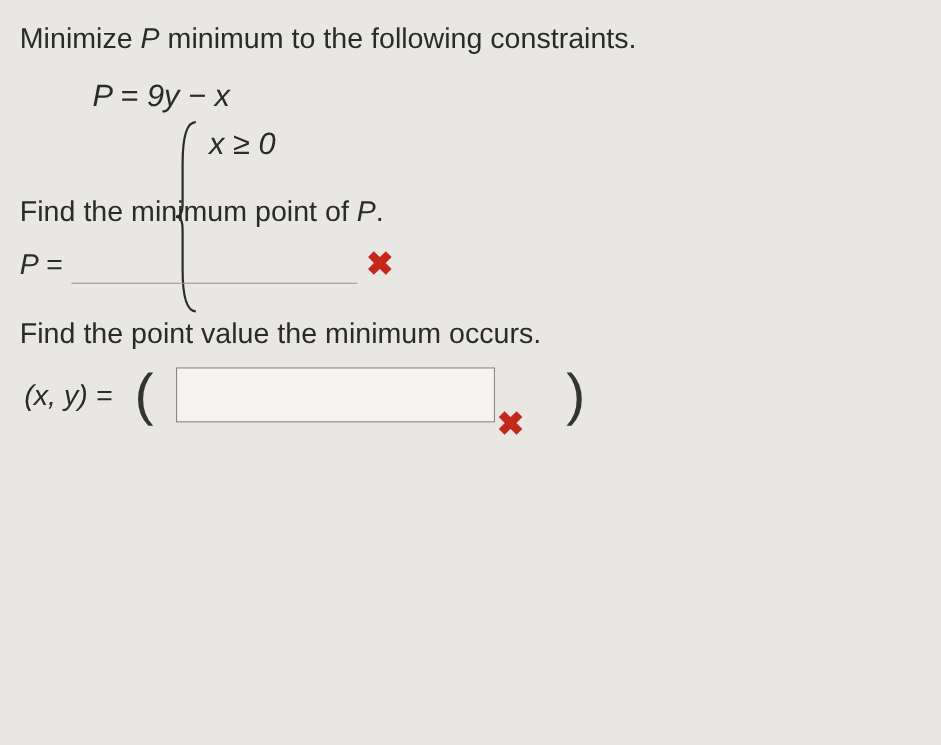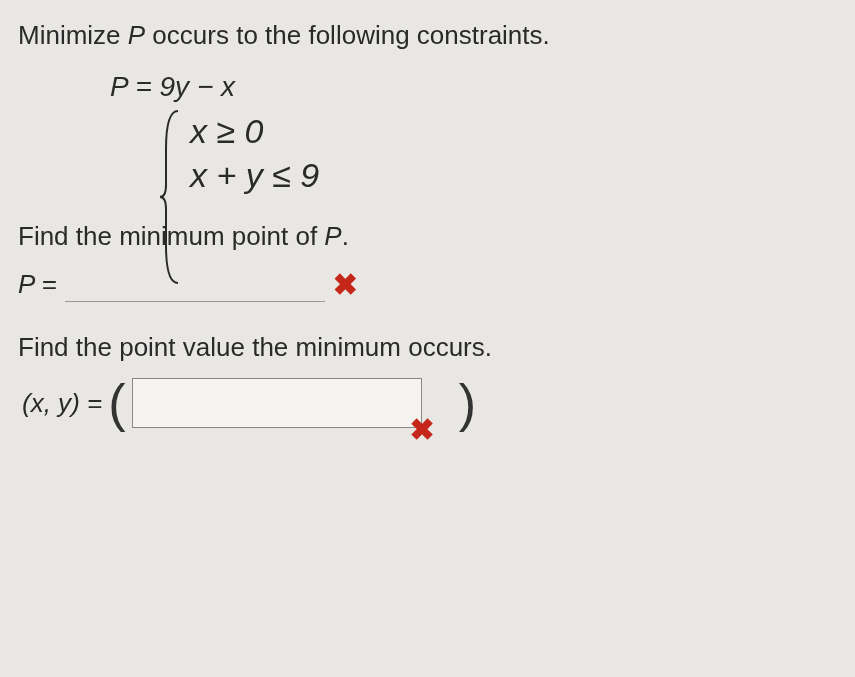--- a/index.html
+++ b/index.html
@@ -11,39 +11,39 @@
       padding: 20px 18px;
       color: #2a2a2a;
       font-size: 24px;
     }
     .question-title {
       margin-bottom: 20px;
       font-size: 26px;
     }
     .italic { font-style: italic; }
     .objective {
-      margin-left: 92px;
+      margin-left: 66px;
       font-size: 28px;
       font-style: italic;
       margin-bottom: 6px;
     }
     .constraints-wrap {
       display: flex;
       align-items: stretch;
       margin-left: 140px;
       margin-bottom: 24px;
     }
     .brace {
       width: 24px;
       position: relative;
     }
     .brace svg { position: absolute; left: 0; top: 0; }
     .constraint-lines {
       font-style: italic;
-      font-size: 34px;
+      font-size: 28px;
       line-height: 44px;
       padding-left: 8px;
     }
     .subprompt { font-size: 26px; margin-bottom: 14px; }
     .answer-row {
       display: flex;
       align-items: center;
       font-size: 26px;
       margin-bottom: 30px;
       gap: 8px;
@@ -69,49 +69,48 @@
       border: 1px solid #888;
       background: #f4f3f0;
       width: 290px;
       height: 50px;
       font-size: 24px;
       padding: 4px 8px;
     }
     .point-row {
       display: flex;
       align-items: center;
-      gap: 6px;
+      gap: 20px;
       font-size: 26px;
       margin-left: 4px;
     }
     .point-row .x-below {
       position: relative;
       top: 26px;
       left: -18px;
     }
     .curl { font-style: italic; }
   </style>
 </head>
 <body>
 
 <div class="question-title">
-  <span>Minimize </span><span class="italic">P</span><span> occurs to the following constraints.</span>
+  <span>Minimize </span><span class="italic">P</span><span> minimum to the following constraints.</span>
 </div>
 
 <div class="objective">P = 9y − x</div>
 
 <div class="constraints-wrap">
   <div class="brace">
     <svg width="24" height="176" viewBox="0 0 24 176">
       <path d="M 20 2 Q 8 2 8 40 L 8 76 Q 8 88 2 88 Q 8 88 8 100 L 8 136 Q 8 174 20 174" fill="none" stroke="#2a2a2a" stroke-width="2"></path>
     </svg>
   </div>
   <div class="constraint-lines">
     <div>x ≥ 0</div>
-    <div>x + y ≤ 9</div>
   </div>
 </div>
 
 <div class="subprompt">
   <span>Find the minimum point of </span><span class="italic">P</span><span>.</span>
 </div>
 
 <div class="answer-row">
   <span class="answer-p">P =</span>
   <input class="input-underline" type="text" value="" style="">

